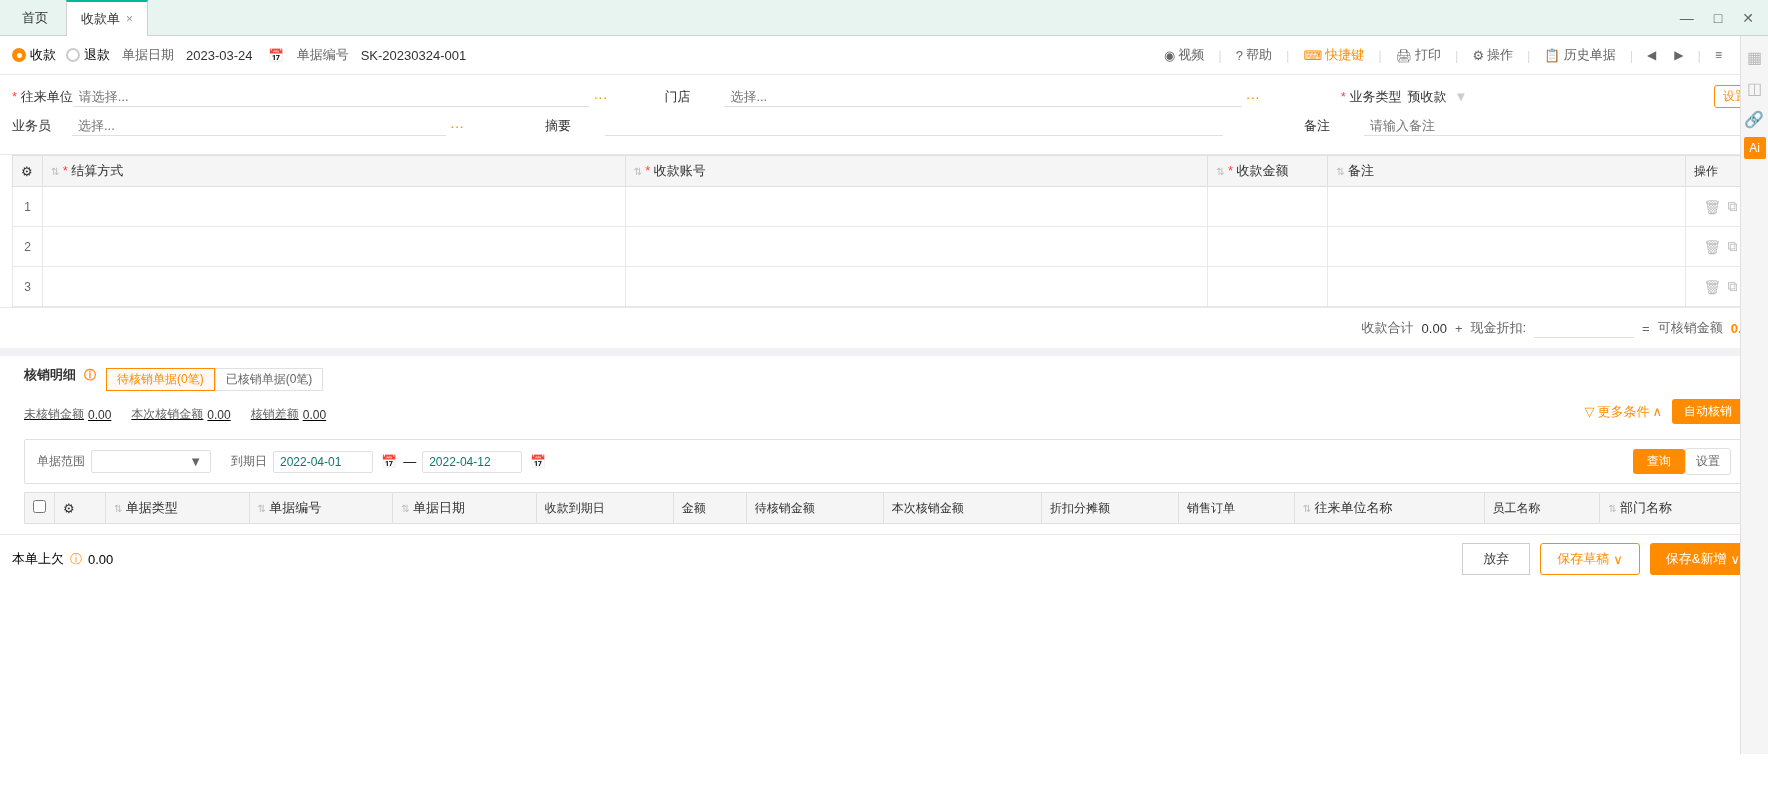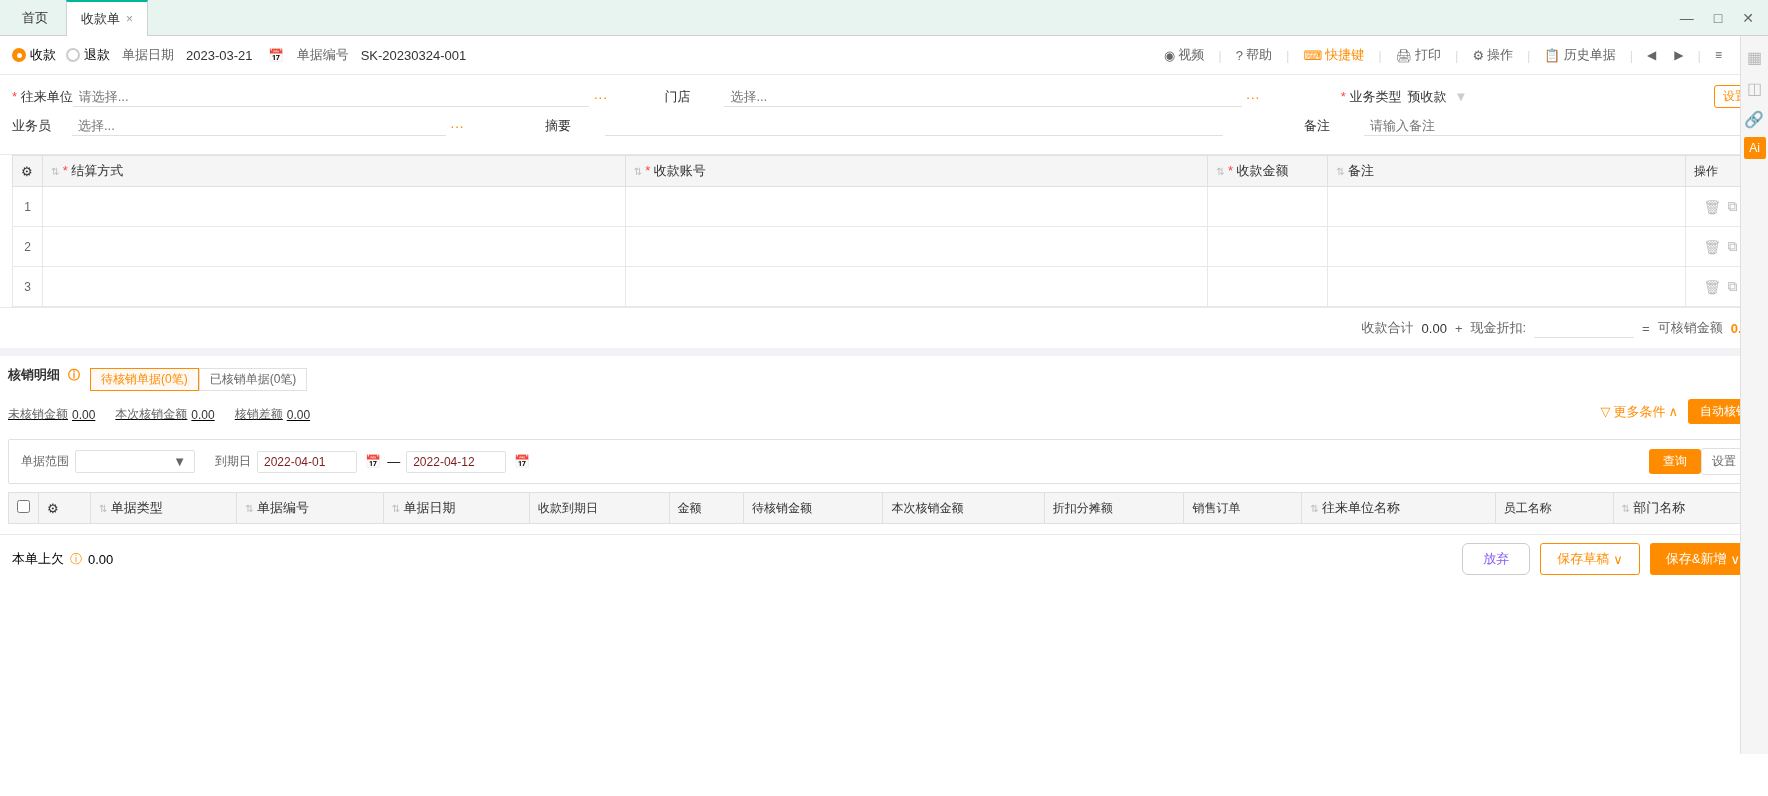--- a/index.html
+++ b/index.html
@@ -71,56 +71,56 @@
     .table-footer { display: flex; align-items: center; justify-content: flex-end; padding: 10px 12px; background: #fff; border-top: 1px solid #e8e8e8; gap: 8px; }
     .footer-text { color: #666; font-size: 13px; }
     .footer-value { color: #333; }
     .footer-orange { color: #ff8c00; font-weight: bold; }
     .footer-input { border: none; border-bottom: 1px solid #e0e0e0; width: 100px; padding: 2px 4px; }
 
     
     .section-divider { height: 8px; background: #f0f2f5; }
 
     
-    .verification-section { background: #fff; padding: 10px 8px; }
+    .verification-section { background: #fff; padding: 10px 24px; }
     .section-title { font-size: 15px; font-weight: bold; color: #333; display: flex; align-items: center; gap: 8px; margin-bottom: 8px; }
     .section-title-icon { color: #ff8c00; font-size: 12px; cursor: pointer; }
     .tab-pills { display: flex; gap: 0; }
     .tab-pill { padding: 2px 10px; border: 1px solid #e0e0e0; cursor: pointer; font-size: 12px; color: #666; background: #fff; }
     .tab-pill-active { color: #ff8c00; border-color: #ff8c00; background: #fff9f5; }
     .verification-summary { display: flex; align-items: center; gap: 20px; margin: 8px 0; }
     .summary-item { display: flex; align-items: center; gap: 4px; text-decoration: underline; }
     .summary-label { color: #666; font-size: 12px; }
     .summary-value { color: #333; font-size: 12px; }
     .filter-bar { display: flex; align-items: center; justify-content: flex-end; gap: 10px; margin-bottom: 6px; }
     .filter-btn { color: #ff8c00; cursor: pointer; font-size: 12px; display: flex; align-items: center; gap: 3px; }
     .auto-btn { background: #ff8c00; color: #fff; border: none; padding: 4px 12px; border-radius: 3px; cursor: pointer; font-size: 12px; }
 
     
     .search-row { display: flex; align-items: center; gap: 0; border: 1px solid #e0e0e0; padding: 8px 12px; border-radius: 2px; margin-bottom: 8px; }
     .search-field { display: flex; align-items: center; gap: 6px; }
     .search-label { color: #666; font-size: 12px; white-space: nowrap; }
     .search-select { border: 1px solid #e0e0e0; padding: 3px 8px; border-radius: 2px; font-size: 12px; color: #666; min-width: 120px; display: flex; align-items: center; justify-content: space-between; cursor: pointer; }
-    .search-date-input { border: 1px solid #e0e0e0; padding: 3px 6px; border-radius: 2px; font-size: 12px; color: #7f1d1d; width: 100px; }
+    .search-date-input { border: 1px solid #e0e0e0; padding: 3px 6px; border-radius: 2px; font-size: 12px; color: #0f766e; width: 100px; }
     .search-date-range { display: flex; align-items: center; gap: 6px; }
     .query-btn { background: #ff8c00; color: #fff; border: none; padding: 4px 14px; border-radius: 3px; cursor: pointer; font-size: 12px; margin-left: auto; }
     .setting-btn { border: 1px solid #e0e0e0; color: #666; padding: 4px 10px; border-radius: 3px; cursor: pointer; font-size: 12px; background: #fff; }
     .cal-icon { color: #bbb; cursor: pointer; margin-left: 2px; }
 
     
     .bottom-table { width: 100%; border-collapse: collapse; }
     .bottom-table th { background: #f5f5f5; border: 1px solid #e0e0e0; padding: 6px 8px; text-align: left; font-weight: normal; color: #333; font-size: 12px; white-space: nowrap; }
     .checkbox-col { width: 30px; text-align: center; }
 
     
     .bottom-bar { display: flex; align-items: center; padding: 8px 12px; border-top: 1px solid #e8e8e8; background: #fff; position: sticky; bottom: 0; }
     .bottom-left { display: flex; align-items: center; gap: 6px; }
     .bottom-info-icon { color: #ff8c00; font-size: 12px; cursor: pointer; }
     .bottom-right { margin-left: auto; display: flex; gap: 10px; }
-    .btn-abandon { border: 1px solid #ccc; background: #fff; color: #8b5cf6; padding: 6px 20px; border-radius: 6px; cursor: pointer; font-size: 13px; }
+    .btn-abandon { border: 1px solid #ccc; background: #fff; color: #404040; padding: 6px 20px; border-radius: 0; cursor: pointer; font-size: 13px; }
     .btn-save-draft { border: 1px solid #ff8c00; background: #fff; color: #ff8c00; padding: 6px 16px; border-radius: 3px; cursor: pointer; font-size: 13px; display: flex; align-items: center; gap: 4px; }
     .btn-save-new { background: #ff8c00; color: #fff; border: none; padding: 6px 16px; border-radius: 3px; cursor: pointer; font-size: 13px; display: flex; align-items: center; gap: 4px; }
 
     
     .right-sidebar { position: absolute; right: 0; top: 36px; width: 28px; background: #f5f5f5; border-left: 1px solid #e0e0e0; display: flex; flex-direction: column; align-items: center; gap: 4px; padding: 8px 4px; height: calc(796px - 36px - 42px); }
     .sidebar-icon { color: #bbb; cursor: pointer; font-size: 16px; padding: 4px; }
     .sidebar-icon-orange { color: #ff8c00; background: #ff8c00; color: #fff; width: 22px; height: 22px; display: flex; align-items: center; justify-content: center; border-radius: 2px; cursor: pointer; font-size: 12px; }
 
     .page-wrapper { position: relative; width: 1768px; height: 796px; overflow: hidden; }
   </style>
@@ -149,21 +149,21 @@
         <div class="radio-item">
           <div class="radio-circle-active"></div>
           <span>收款</span>
         </div>
         <div class="radio-item">
           <div class="radio-circle"></div>
           <span>退款</span>
         </div>
       </div>
       <span class="toolbar-label">单据日期</span>
-      <span class="toolbar-value">2023-03-21</span>
+      <span class="toolbar-value">2023-03-24</span>
       <span class="toolbar-icon">📅</span>
       <span class="toolbar-label">单据编号</span>
       <span class="toolbar-value">SK-20230324-001</span>
 
       <div class="toolbar-right">
         <div class="toolbar-btn">
           <span>◉</span>
           <span>视频</span>
         </div>
         <span class="separator">|</span>

